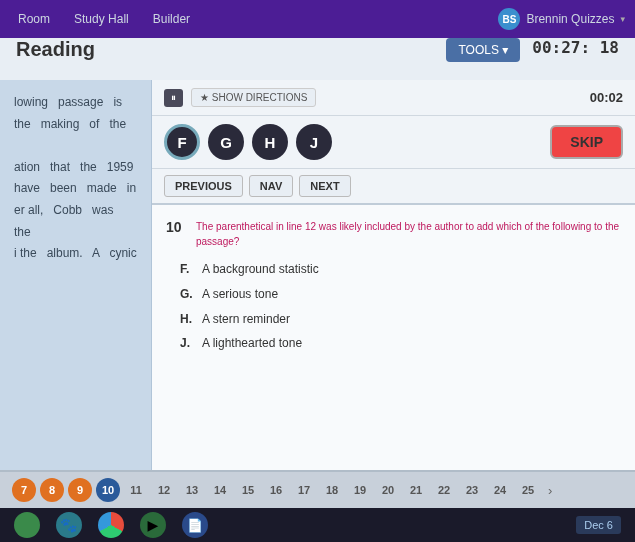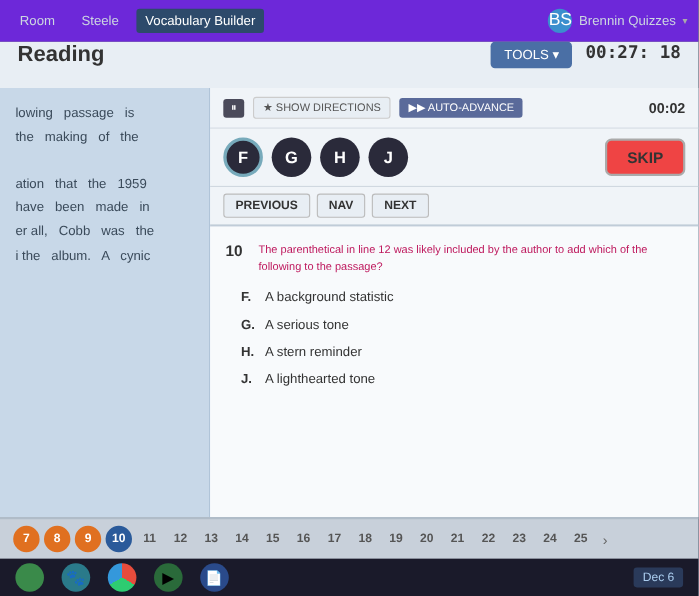--- a/index.html
+++ b/index.html
@@ -9,21 +9,21 @@
       background: #1a1a2e;
       font-family: Arial, sans-serif;
       overflow: hidden;
       position: relative;
     }
 
     
     .top-nav {
       display: flex;
       align-items: center;
-      background: #6d28d9;
+      background: #4c1d95;
       height: 38px;
       padding: 0 10px;
       gap: 8px;
       justify-content: space-between;
     }
     .nav-item {
       color: #ccd6e0;
       font-size: 12px;
       padding: 4px 8px;
       cursor: pointer;
@@ -42,22 +42,23 @@
       font-size: 12px;
     }
     .user-avatar {
       width: 22px;
       height: 22px;
       background: #3a8fce;
       border-radius: 50%;
       display: flex;
       align-items: center;
       justify-content: center;
-      font-size: 16px;
+      font-size: 10px;
       color: white;
+      font-weight: bold;
     }
     .dropdown-arrow { font-size: 9px; color: #aaa; }
 
     
     .section-header {
       display: flex;
       align-items: flex-start;
       background: #e8eef4;
       height: 42px;
       padding: 0 16px;
@@ -90,21 +91,21 @@
 
     
     .main-area {
       display: flex;
       height: calc(542px - 38px - 42px - 38px - 34px);
       background: #c8d8e8;
     }
 
     
     .passage-panel {
-      width: 191px;
+      width: 152px;
       background: #c8d8e8;
       padding: 12px 14px;
       font-size: 12px;
       color: #3a4a5a;
       line-height: 1.7;
       border-right: 1px solid #b0c4d8;
     }
     .passage-text {
       line-height: 1.8;
     }
@@ -324,22 +325,22 @@
       font-size: 11px;
       padding: 3px 8px;
       border-radius: 3px;
     }
   </style>
 </head>
 <body>
 
 <div class="top-nav">
   <div class="nav-item">Room</div>
-  <div class="nav-item">Steele</div>
-  <div class="nav-item active">Vocabulary Builder</div>
+  <div class="nav-item">Study Hall</div>
+  <div class="nav-item">Builder</div>
   <div class="nav-spacer"></div>
   <div class="user-info">
     <div class="user-avatar">BS</div>
     <span>Brennin Quizzes</span>
     <span class="dropdown-arrow">▾</span>
   </div>
 </div>
 
 <div class="section-header">
   <div class="section-title">Reading</div>
@@ -361,21 +362,20 @@
     </div>
   </div>
 
   <div class="question-panel">
 
     <div class="controls-bar">
       <button class="ctrl-btn-sm">
         <span>⏸</span>
       </button>
       <button class="show-dir-btn">★ SHOW DIRECTIONS</button>
-      <button class="auto-advance-btn">▶▶ AUTO-ADVANCE</button>
       <div class="ctrl-spacer"></div>
       <div class="ctrl-timer">00:02</div>
     </div>
 
     <div class="answer-btns">
       <button class="answer-circle active">F</button>
       <button class="answer-circle dark">G</button>
       <button class="answer-circle dark">H</button>
       <button class="answer-circle dark">J</button>
       <button class="skip-btn">SKIP</button>

